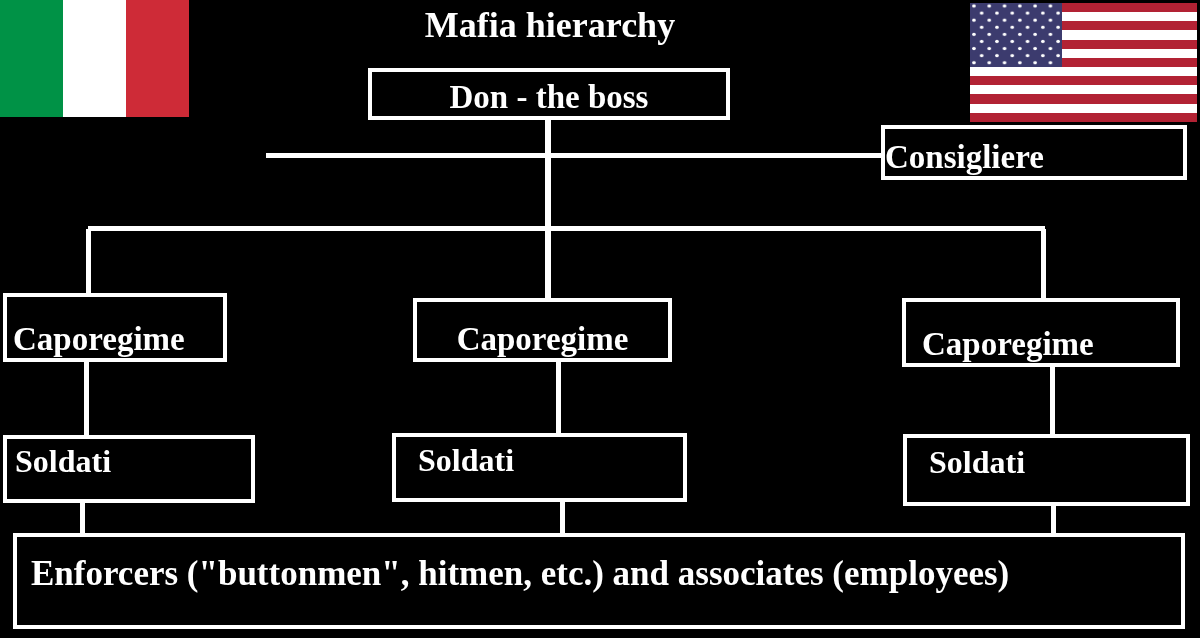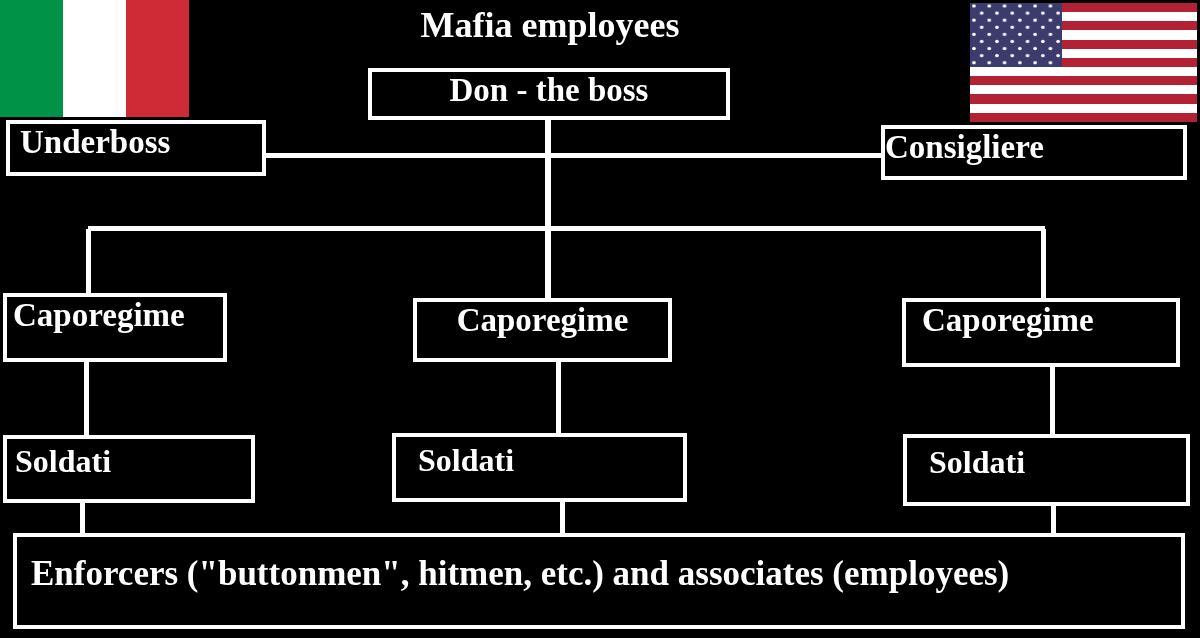--- a/index.html
+++ b/index.html
@@ -16,21 +16,21 @@
     font-family: "Liberation Serif", "DejaVu Serif", serif;
   }
   .node {
     position: absolute;
     box-sizing: border-box;
     border: 4px solid #fff;
     background: #000;
     color: #fff;
     font-weight: bold;
     display: flex;
-    align-items: flex-start;
+    align-items: flex-end;
     white-space: nowrap;
     z-index: 3;
   }
   .line {
     position: absolute;
     background: #fff;
     z-index: 2;
   }
   .title {
     position: absolute;
@@ -60,21 +60,21 @@
   }
   #usa-canton {
     position: absolute; left: 0; top: 0; width: 92px; height: 64px;
   }
 </style>
 </head>
 <body>
 
 <div id="canvas">
 
-  <div class="title">Mafia employees</div>
+  <div class="title">Mafia hierarchy</div>
 
   <div id="flag-italy" class="flag">
     <div class="band" style="background:#009246;"></div>
     <div class="band" style="background:#FFFFFF;"></div>
     <div class="band" style="background:#CE2B37;"></div>
   </div>
 
   <div id="flag-usa" class="flag">
     <div id="usa-stripes" style="background:repeating-linear-gradient(180deg,#B22234 0px,#B22234 9.15px,#FFFFFF 9.15px,#FFFFFF 18.3px);"></div>
     <div id="usa-canton" style="background-color:#3C3B6E;
@@ -92,23 +92,20 @@
   <div class="line" style="left:556px; top:362px; width:5px; height:71px;"></div>
   <div class="line" style="left:1050px; top:367px; width:5px; height:67px;"></div>
   <div class="line" style="left:80px; top:503px; width:5px; height:30px;"></div>
   <div class="line" style="left:560px; top:502px; width:5px; height:31px;"></div>
   <div class="line" style="left:1051px; top:506px; width:5px; height:27px;"></div>
 
   <div class="node" style="left:368px; top:68px; width:362px; height:52px; font-size:33px; justify-content:center;">
     <span>Don - the boss</span>
   </div>
 
-  <div class="node" style="left:6px; top:120px; width:260px; height:56px; font-size:33px; padding-left:10px;">
-    <span>Underboss</span>
-  </div>
 
   <div class="node" style="left:881px; top:125px; width:306px; height:55px; font-size:33px; ">
     <span>Consigliere</span>
   </div>
 
   <div class="node" style="left:3px; top:293px; width:224px; height:69px; font-size:33px; padding-left:6px;">
     <span>Caporegime</span>
   </div>
 
   <div class="node" style="left:413px; top:298px; width:259px; height:64px; font-size:33px; justify-content:center;">

